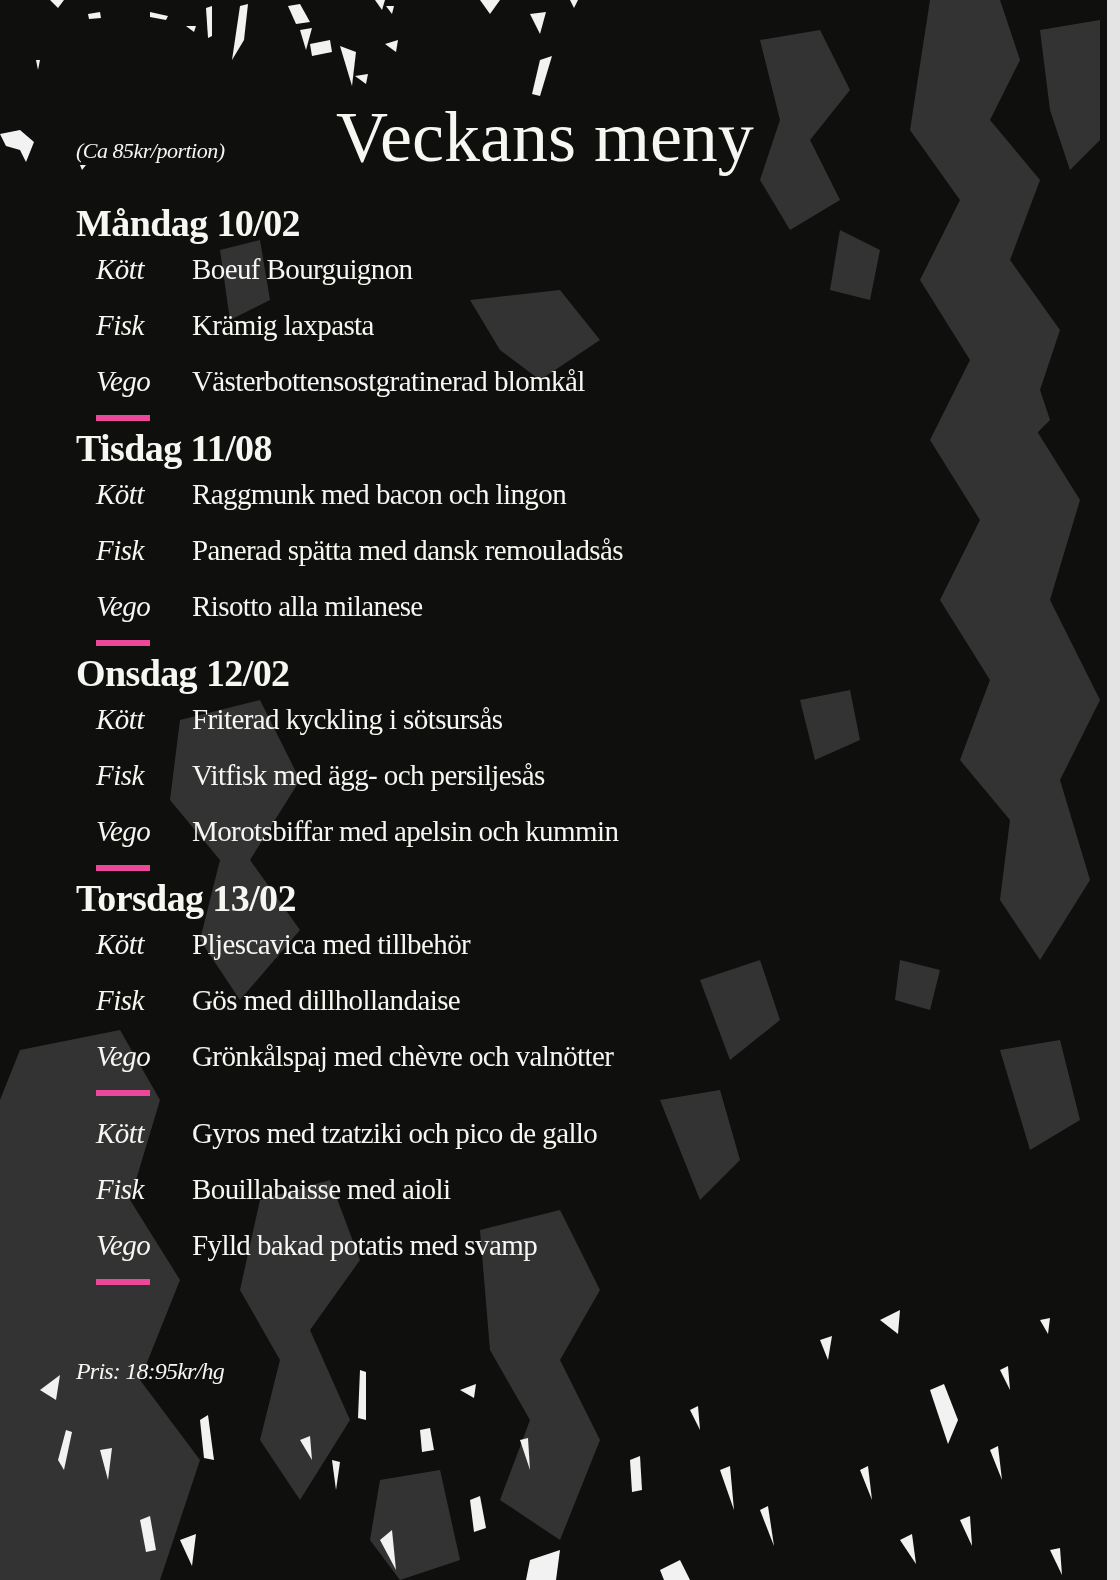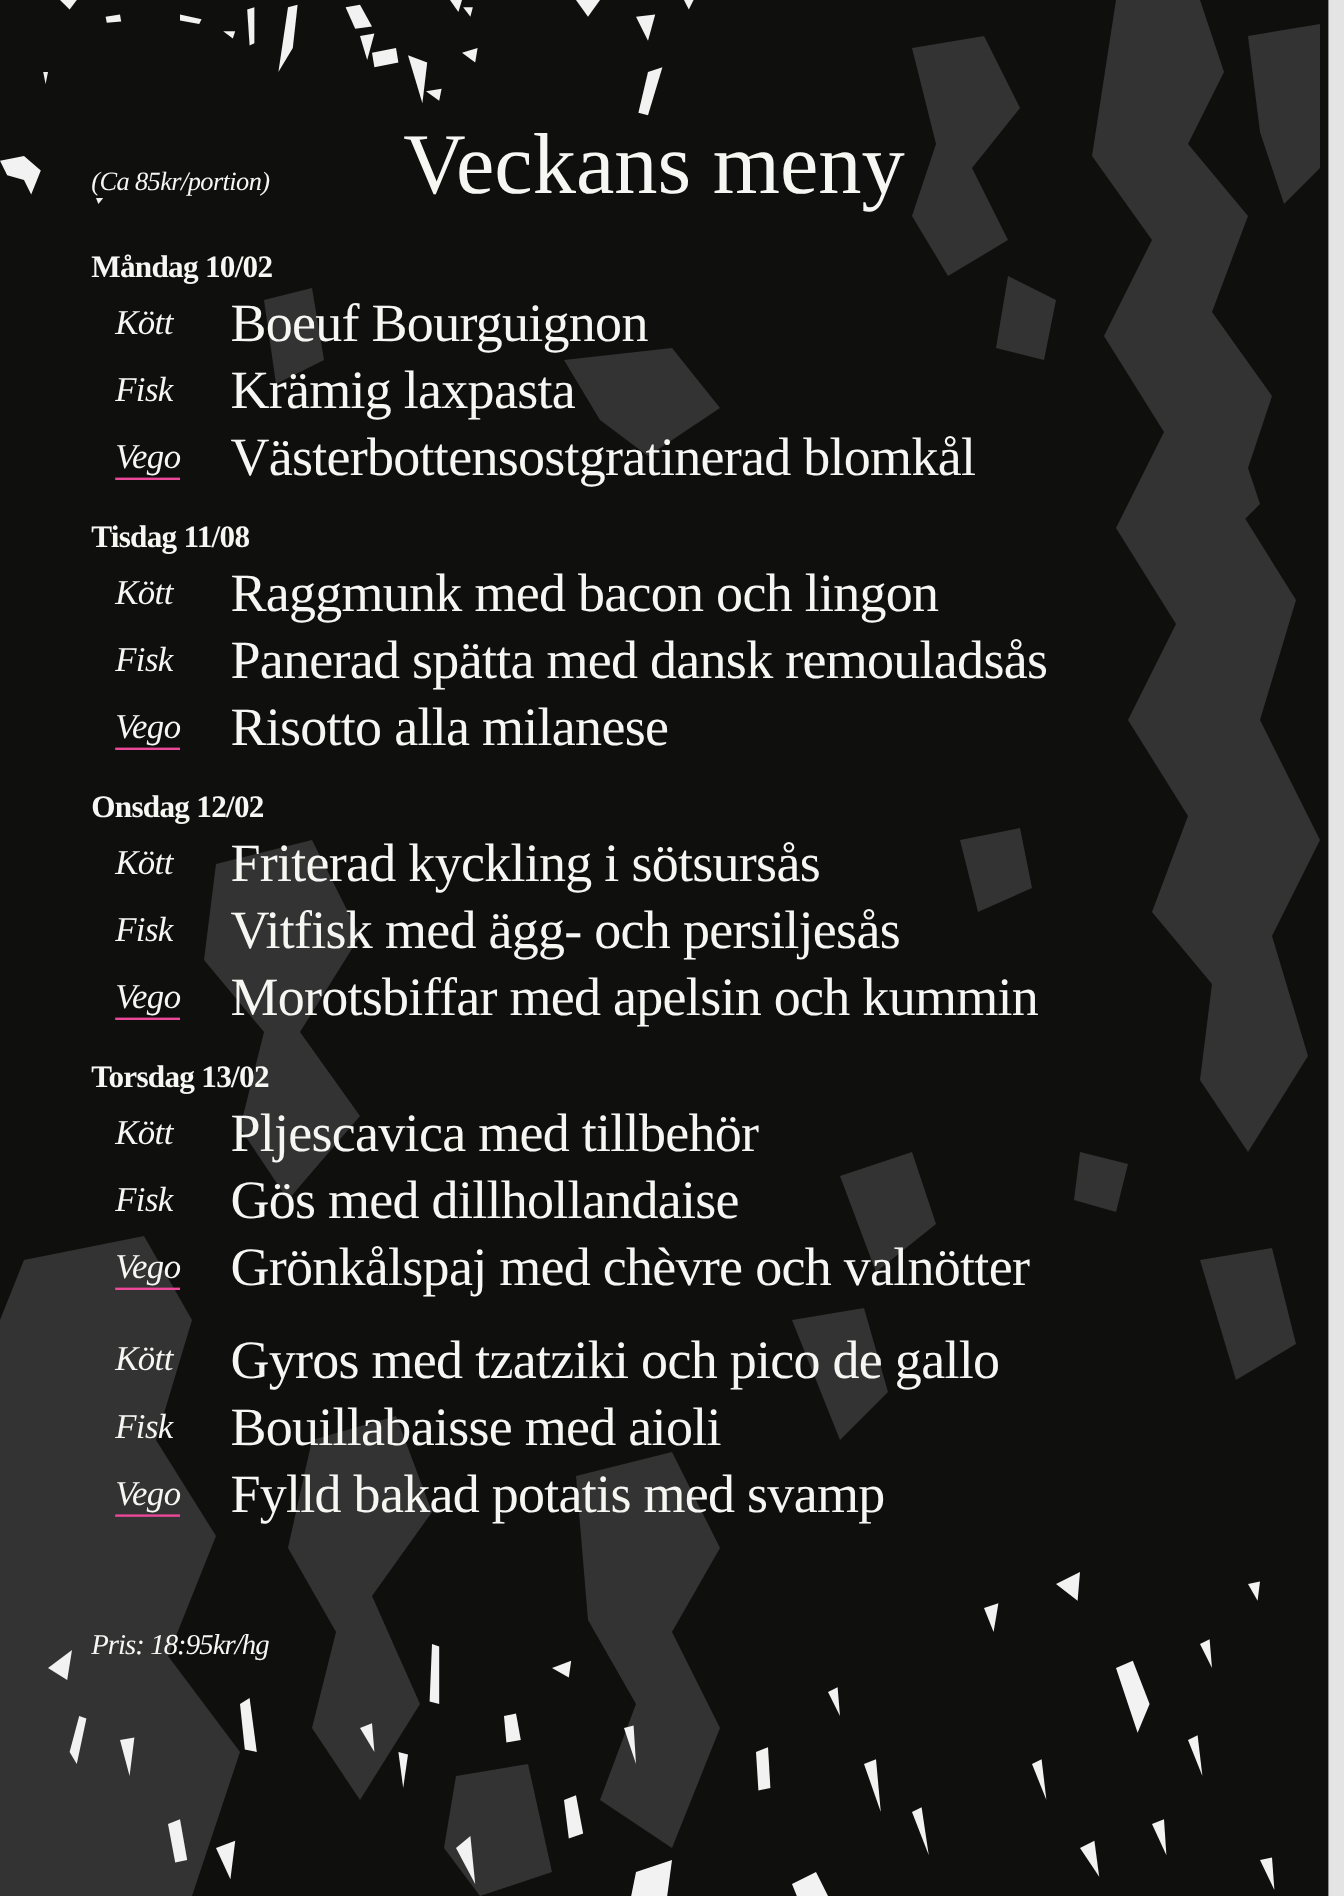--- a/index.html
+++ b/index.html
@@ -23,30 +23,30 @@
       position: absolute; left: 76px; top: 138px;
       font-style: italic; font-size: 22px; letter-spacing: -0.5px;
     }
     .title {
       position: absolute; left: 336px; top: 96px;
       font-size: 72px; font-weight: normal; letter-spacing: 0px; margin: 0;
     }
     .menu { position: absolute; left: 76px; top: 205px; width: 820px; }
     .day { margin-bottom: 21px; }
     .day-title {
-      font-size: 26px; font-weight: bold; letter-spacing: -0.6px;
+      font-size: 38px; font-weight: bold; letter-spacing: -0.6px;
       height: 36px; line-height: 36px;
     }
     .row { display: flex; align-items: center; height: 56px; line-height: 56px; margin-left: 20px; }
     .row:first-of-type { }
     .cat {
       width: 96px; font-style: italic; font-size: 29px; letter-spacing: -0.5px;
     }
-    .cat.underline span { border-bottom: 2px solid #ec4899; padding-bottom: 1px; }
-    .dish { font-size: 45px; letter-spacing: -0.6px; }
+    .cat.underline span { border-bottom: 6px solid #ec4899; padding-bottom: 18px; }
+    .dish { font-size: 29px; letter-spacing: -0.6px; }
     .footer-price {
       position: absolute; left: 76px; top: 1358px;
       font-style: italic; font-size: 24px; letter-spacing: -0.8px;
     }
   </style>
 </head>
 <body>
 
 <div class="page">
   <svg class="texture" viewBox="0 0 1107 1580" xmlns="http://www.w3.org/2000/svg">

